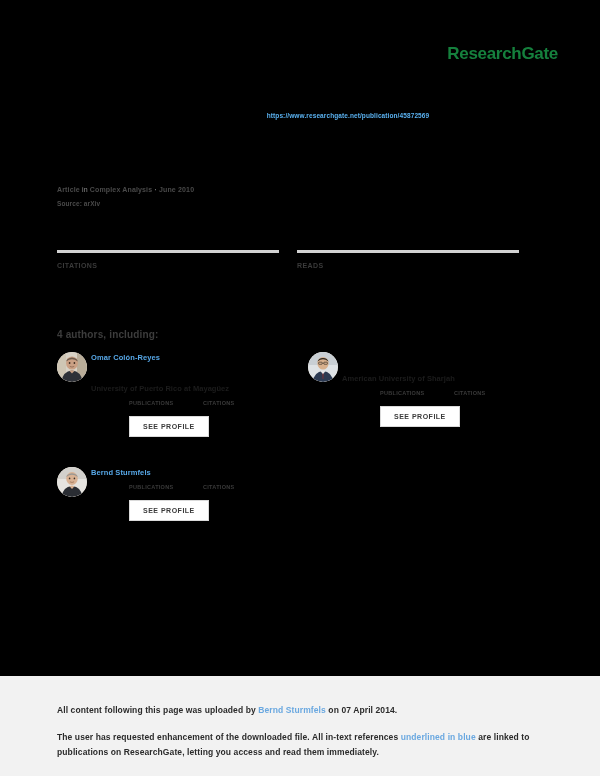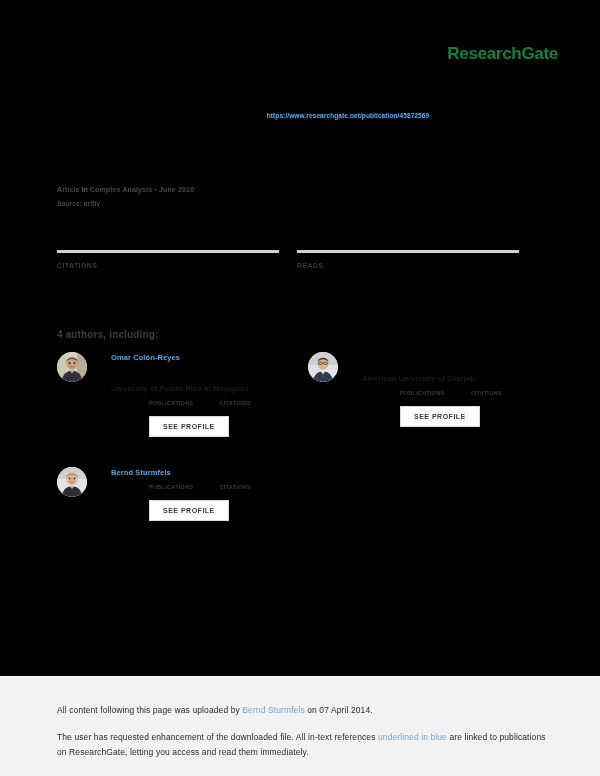--- a/index.html
+++ b/index.html
@@ -142,21 +142,21 @@
   }
   .author-row {
     display: flex;
     gap: 18px;
     margin-bottom: 30px;
   }
   .author-cell {
     width: 233px;
     display: flex;
     align-items: flex-start;
-    gap: 24px;
+    gap: 4px;
   }
   .author-cell.empty { visibility: hidden; }
 
   .avatar {
     width: 30px;
     height: 30px;
     border-radius: 50%;
     flex: 0 0 30px;
     overflow: hidden;
     position: relative;
@@ -223,20 +223,21 @@
   
   .footer {
     position: absolute;
     left: 0;
     top: 676px;
     width: 600px;
     height: 100px;
     background: #f2f2f2;
     box-sizing: border-box;
     padding: 27px 44px 0 57px;
+    font-weight: bold;
   }
   .footer-line {
     font-size: 8.5px;
     color: #2b2b2b;
     line-height: 15px;
     letter-spacing: 0.1px;
   }
   .footer-para {
     margin-top: 12px;
   }

